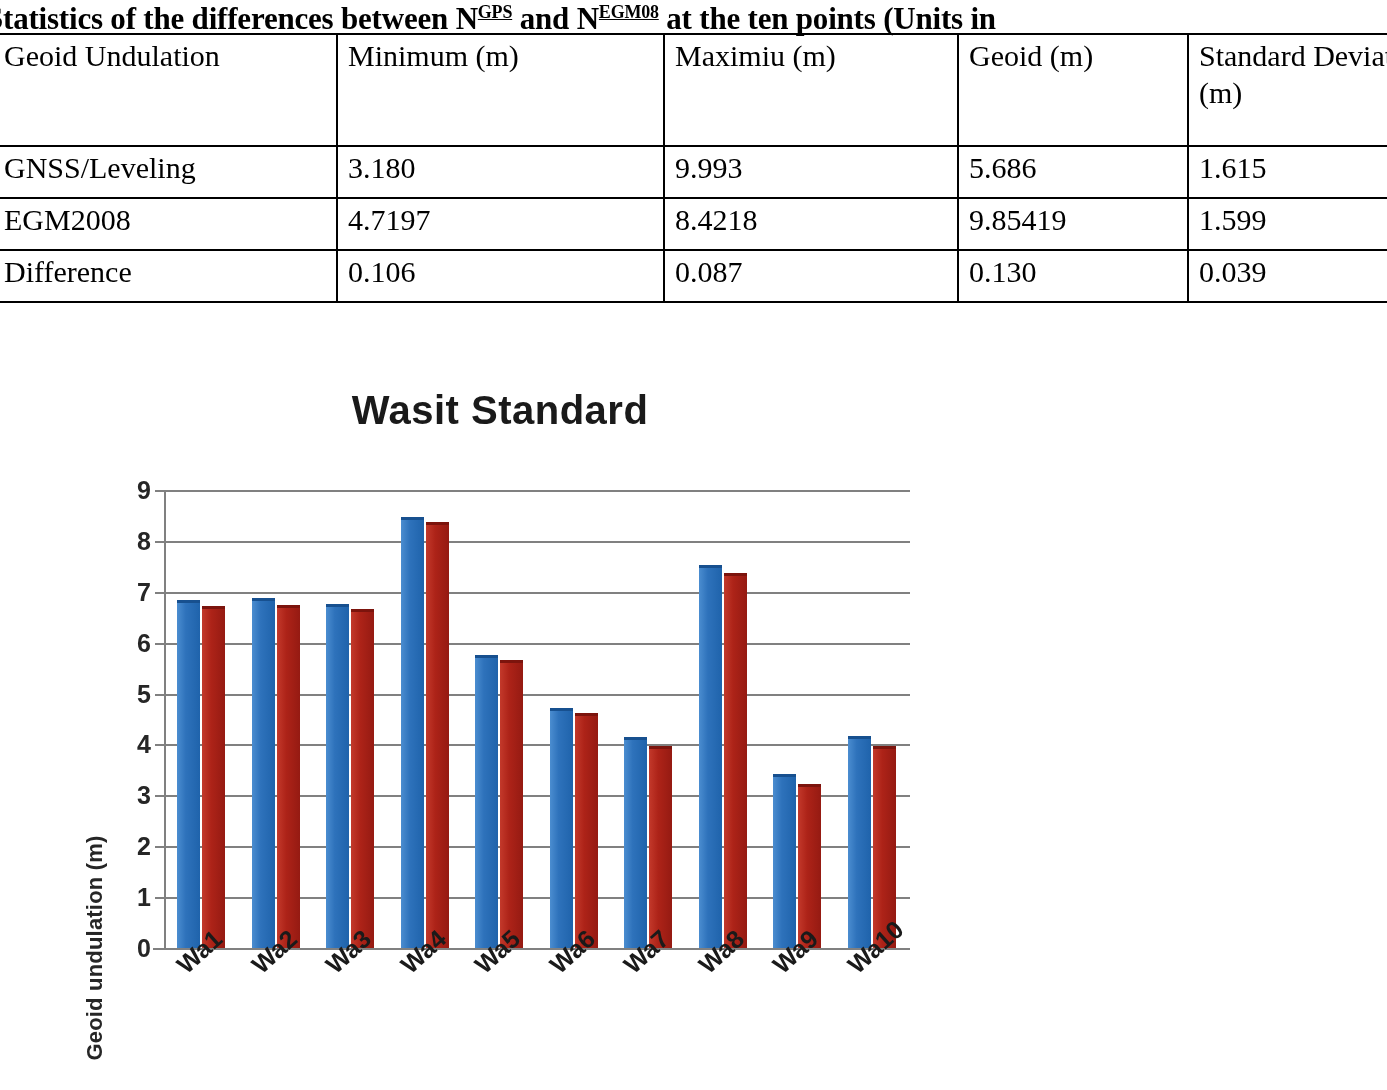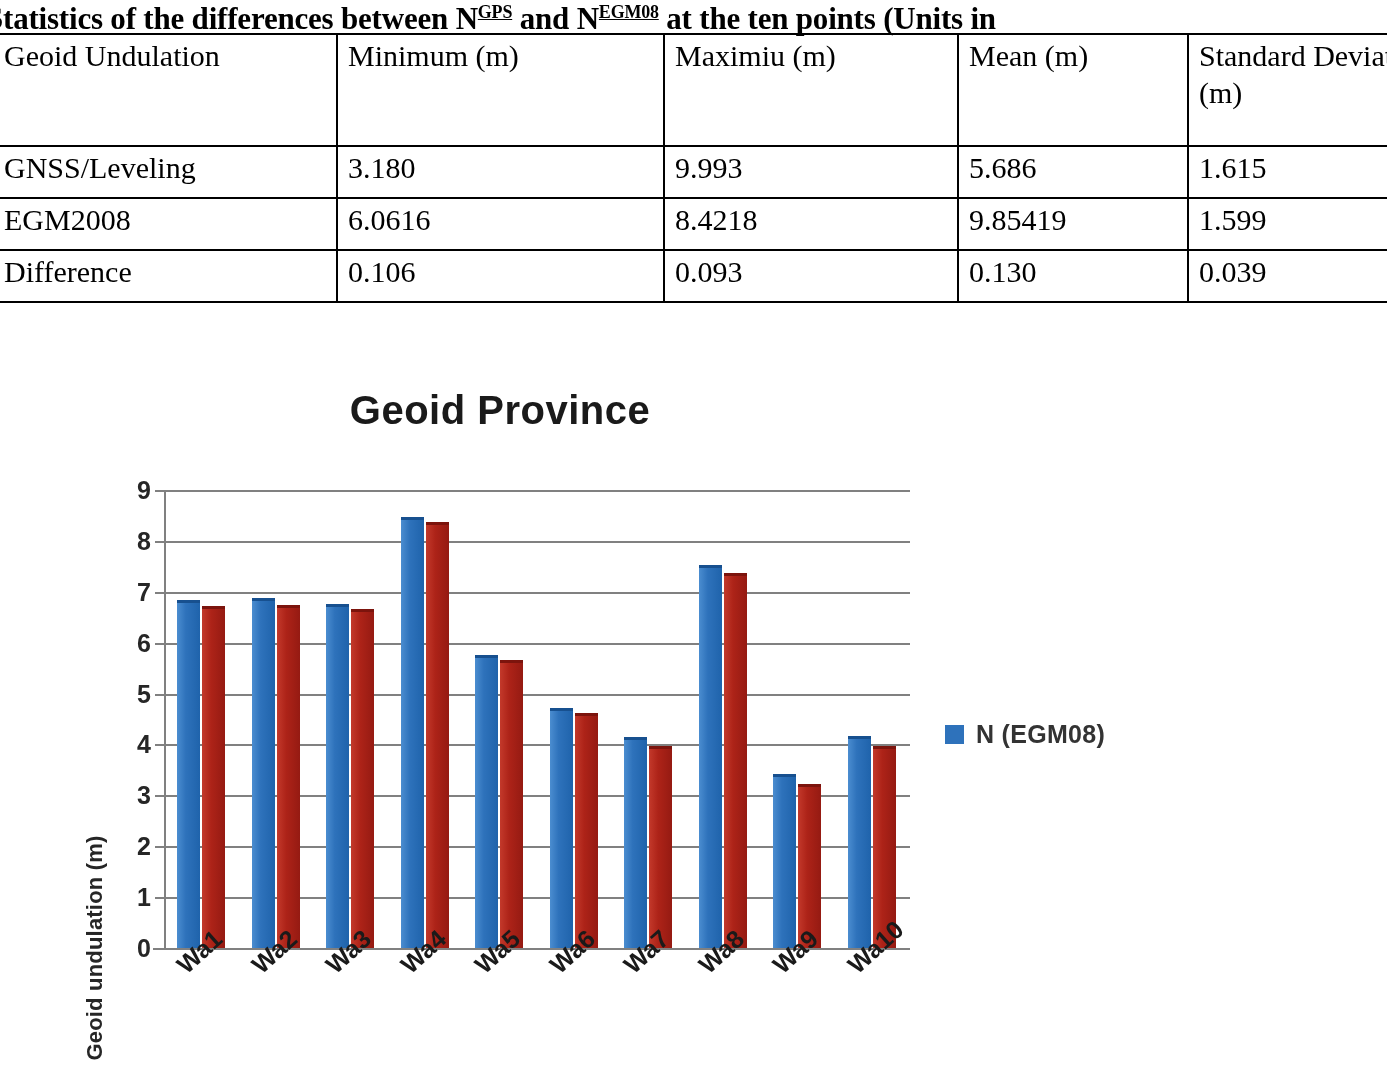--- a/index.html
+++ b/index.html
@@ -226,50 +226,50 @@
 <body>
 
 <div id="caption"><span>Statistics of the differences between N</span><sup>GPS</sup><span> and N</span><sup>EGM08</sup><span> at the ten points (Units in</span></div>
 
 <table id="stats-table">
   <tbody>
     <tr class="header-row">
       <td class="col-label">Geoid Undulation</td>
       <td class="col-min">Minimum  (m)</td>
       <td class="col-max">Maximiu  (m)</td>
-      <td class="col-mean">Mean (m)</td>
+      <td class="col-mean">Geoid (m)</td>
       <td class="col-sd">Standard Deviation (m)</td>
     </tr>
     <tr class="data-row">
       <td>GNSS/Leveling</td>
       <td>3.180</td>
       <td>9.993</td>
       <td>5.686</td>
       <td>1.615</td>
     </tr>
     <tr class="data-row">
       <td>EGM2008</td>
-      <td>6.0616</td>
+      <td>4.7197</td>
       <td>8.4218</td>
       <td>9.85419</td>
       <td>1.599</td>
     </tr>
     <tr class="data-row">
       <td>Difference</td>
       <td>0.106</td>
-      <td>0.093</td>
+      <td>0.087</td>
       <td>0.130</td>
       <td>0.039</td>
     </tr>
   </tbody>
 </table>
 
 <div id="chart">
 
-  <div id="chart-title">Geoid Province</div>
+  <div id="chart-title">Wasit Standard</div>
 
   <div id="plot-wrap">
     <div id="y-axis-title">Geoid undulation (m)</div>
 
     <div id="plot-area">
       <div id="y-axis-line"></div>
       <div id="x-axis-line"></div>
       <div id="gridlines">
           <div class="gridline" style="top: 458px; background: transparent;"></div>
           <div class="tick-mark" style="top: 458px;"></div>
@@ -353,19 +353,15 @@
           <div class="x-tick-label" style="left: 378.5px;">Wa6</div>
           <div class="x-tick-label" style="left: 453px;">Wa7</div>
           <div class="x-tick-label" style="left: 527.5px;">Wa8</div>
           <div class="x-tick-label" style="left: 602px;">Wa9</div>
           <div class="x-tick-label" style="left: 676.5px;">Wa10</div>
         </div>
     </div>
   </div>
 
   <div id="legend">
-    <div class="legend-item">
-      <span class="legend-swatch" style="background: rgb(46, 114, 187);"></span>
-      <span class="legend-label">N (EGM08)</span>
-    </div>
   </div>
 
 </div>
 
 </body></html>

